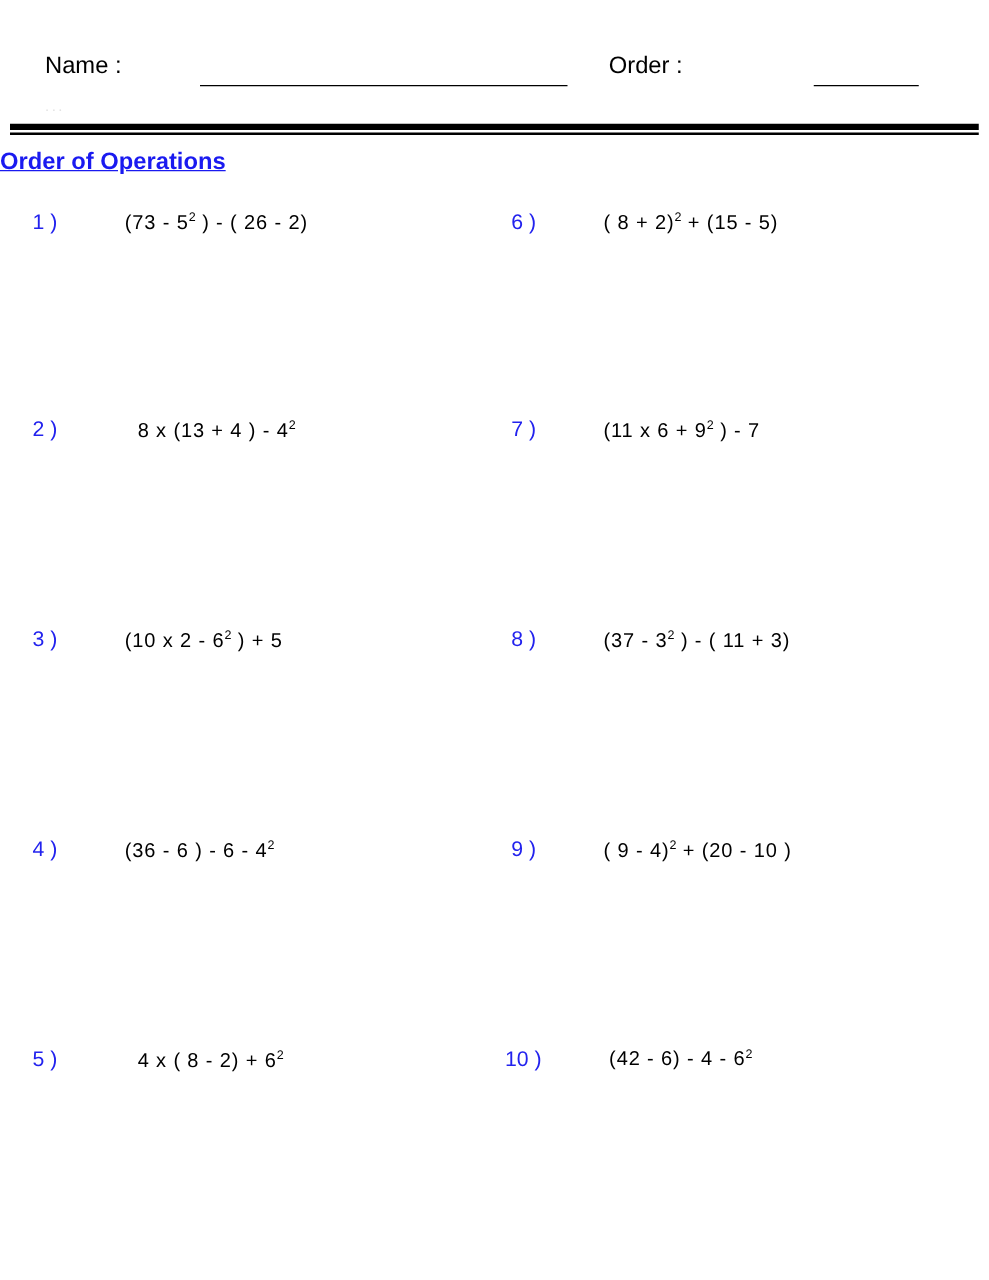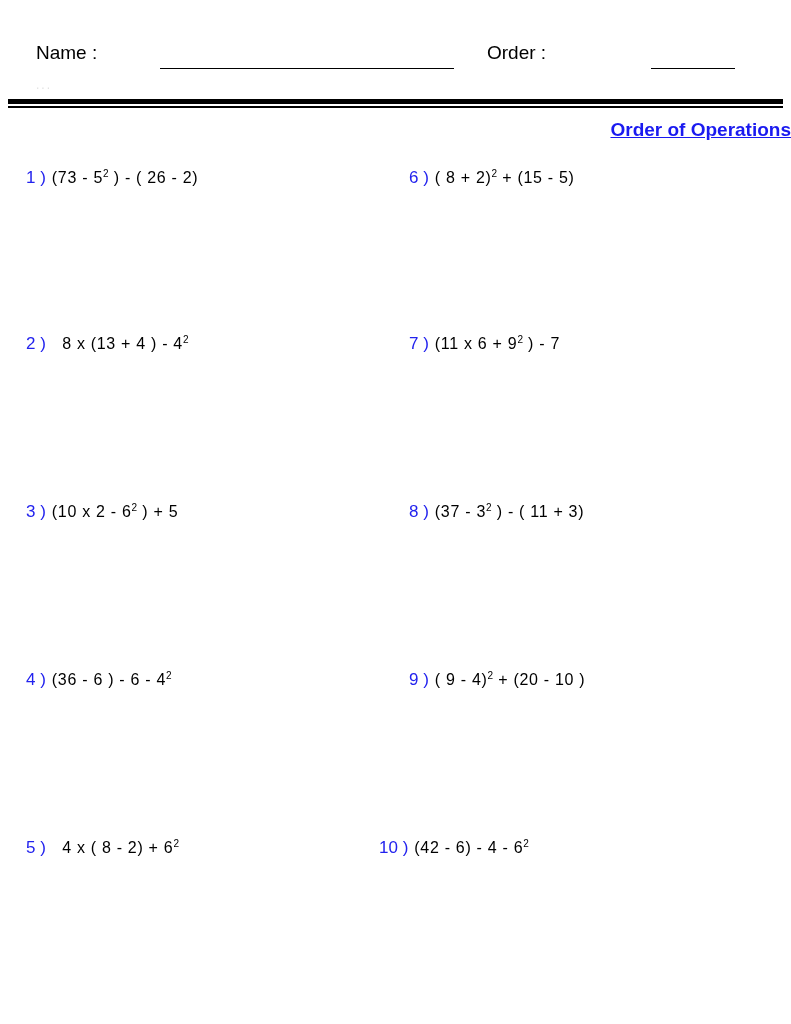--- a/index.html
+++ b/index.html
@@ -69,21 +69,21 @@
     background: #000;
     width: 100%;
   }
 
   
   .title {
     position: absolute;
     top: 119px;
     left: 0;
     width: 791px;
-    text-align: right;
+    text-align: left;
     font-size: 19px;
     font-weight: bold;
     color: #1a1af0;
     text-decoration: underline;
   }
 
   
   .problems {
     position: absolute;
     top: 158px;
@@ -98,30 +98,31 @@
   }
   .prob .num {
     color: #2222ee;
     font-size: 17px;
     margin-right: 6px;
   }
   .prob .expr {
     color: #000;
     font-size: 16px;
     letter-spacing: 0.7px;
+    margin-left: 48px;
   }
   .prob .expr sup {
     font-size: 10px;
     vertical-align: super;
     letter-spacing: 0;
   }
 
   .col-left  { left: 26px; }
   .col-right { left: 409px; }
-  .col-right.wide { left: 379px; align-items: center; }
+  .col-right.wide { left: 404px; align-items: center; }
 
   .row1 { top: 10px; }
   .row2 { top: 176px; }
   .row3 { top: 344px; }
   .row4 { top: 512px; }
   .row5 { top: 680px; }
 </style>
 </head>
 <body>
 

